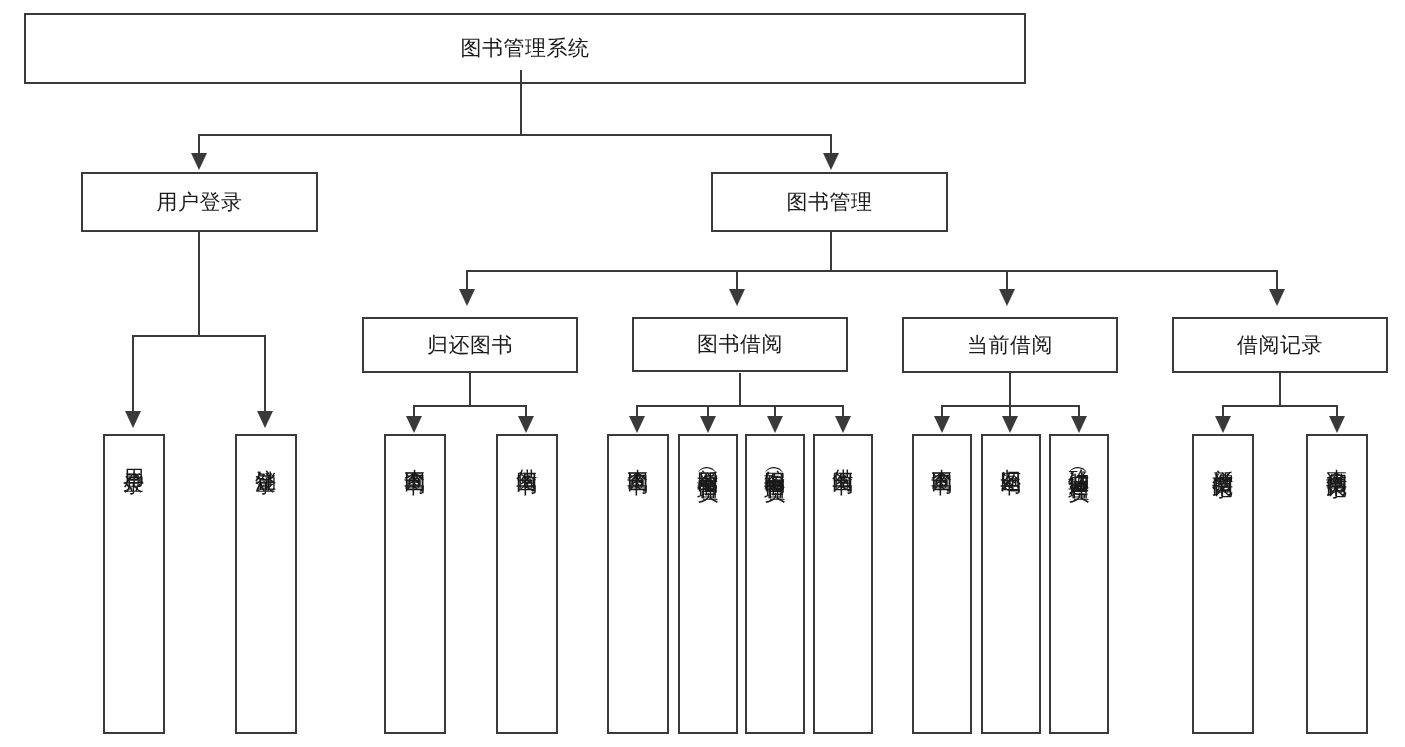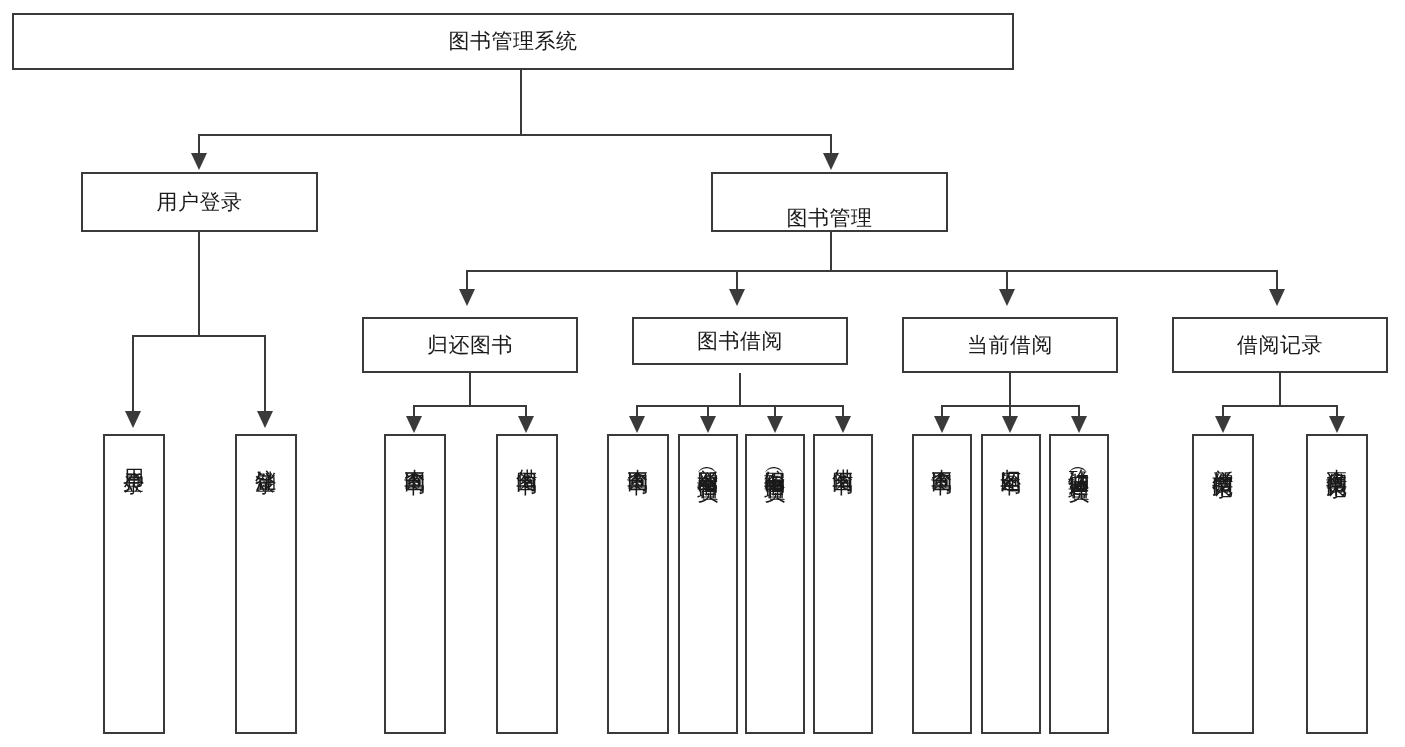--- a/index.html
+++ b/index.html
@@ -79,37 +79,37 @@
     letter-spacing: 0.5px;
     white-space: nowrap;
     user-select: none;
   }
 </style>
 </head>
 <body>
 
 <div id="canvas">
 
-  <div class="node root" style="left:12px; top:13px; width:1002px; height:57px;">
+  <div class="node root" style="left:24px; top:13px; width:1002px; height:71px;">
     <span class="label">图书管理系统</span>
   </div>
 
   <div class="conn vline" style="left:520px; top:70px; width:2px; height:65px;"></div>
 
   <div class="conn hline" style="left:198px; top:134px; width:634px; height:2px;"></div>
 
   <div class="conn vline" style="left:198px; top:134px; width:2px; height:22px;"></div>
   <div class="arrow" style="left:191px; top:153px;"></div>
   <div class="conn vline" style="left:830px; top:134px; width:2px; height:22px;"></div>
   <div class="arrow" style="left:823px; top:153px;"></div>
 
   <div class="node" style="left:81px; top:172px; width:237px; height:60px;">
     <span class="label">用户登录</span>
   </div>
-  <div class="node" style="left:711px; top:172px; width:237px; height:60px;align-items:flex-end;">
+  <div class="node" style="left:711px; top:172px; width:237px; height:60px;">
     <span class="label">图书管理</span>
   </div>
 
   <div class="conn vline" style="left:198px; top:232px; width:2px; height:104px;"></div>
   <div class="conn hline" style="left:132px; top:335px; width:134px; height:2px;"></div>
   <div class="conn vline" style="left:132px; top:335px; width:2px; height:79px;"></div>
   <div class="arrow" style="left:125px; top:411px;"></div>
   <div class="conn vline" style="left:264px; top:335px; width:2px; height:79px;"></div>
   <div class="arrow" style="left:257px; top:411px;"></div>
 
@@ -120,21 +120,21 @@
   <div class="conn vline" style="left:736px; top:270px; width:2px; height:22px;"></div>
   <div class="arrow" style="left:729px; top:289px;"></div>
   <div class="conn vline" style="left:1006px; top:270px; width:2px; height:22px;"></div>
   <div class="arrow" style="left:999px; top:289px;"></div>
   <div class="conn vline" style="left:1276px; top:270px; width:2px; height:22px;"></div>
   <div class="arrow" style="left:1269px; top:289px;"></div>
 
   <div class="node" style="left:362px; top:317px; width:216px; height:56px;">
     <span class="label">归还图书</span>
   </div>
-  <div class="node" style="left:632px; top:317px; width:216px; height:48px;">
+  <div class="node" style="left:632px; top:317px; width:216px; height:55px;">
     <span class="label">图书借阅</span>
   </div>
   <div class="node" style="left:1172px; top:317px; width:216px; height:56px;">
     <span class="label">借阅记录</span>
   </div>
   <div class="node" style="left:902px; top:317px; width:216px; height:56px;">
     <span class="label">当前借阅</span>
   </div>
 
   <div class="conn vline" style="left:469px; top:373px; width:2px; height:34px;"></div>

